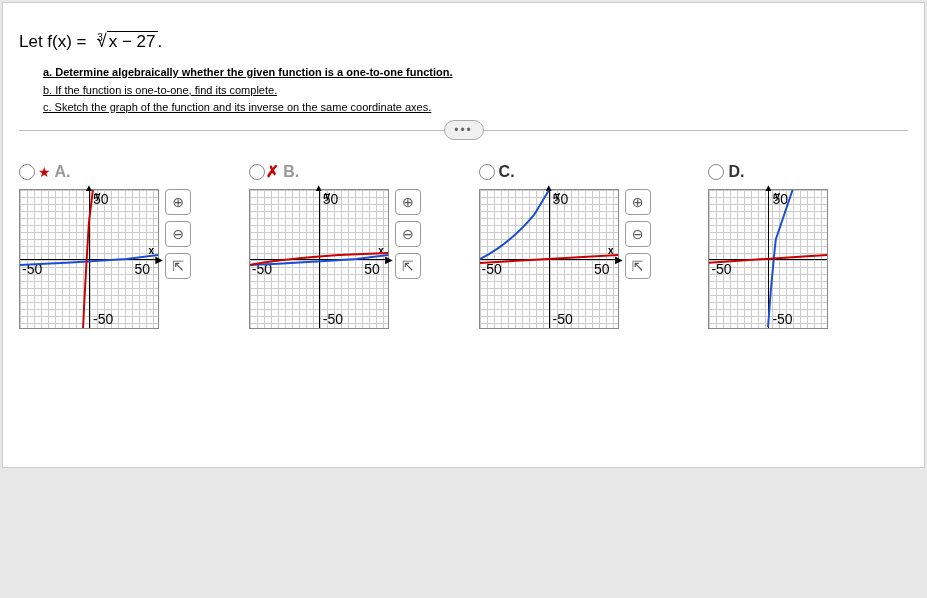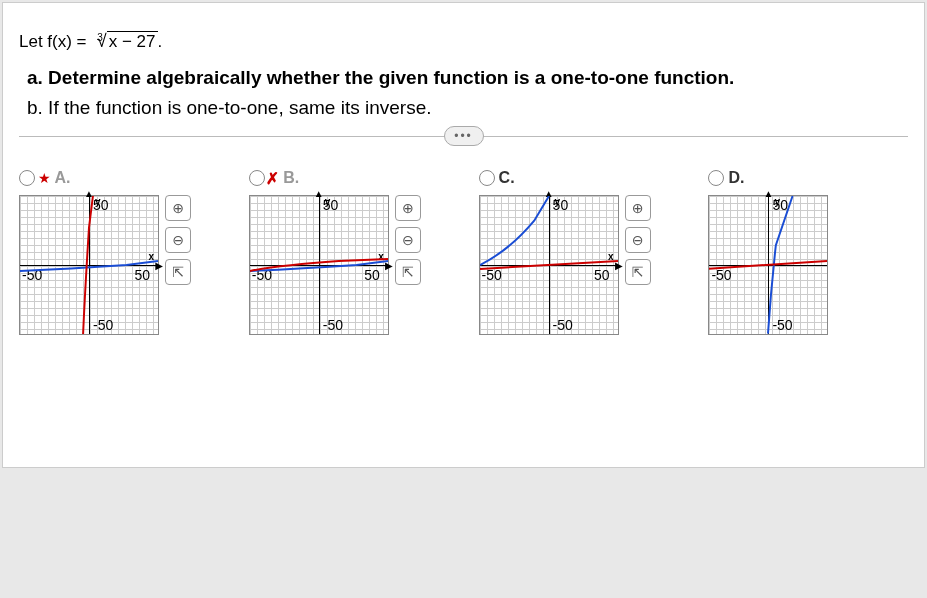--- a/index.html
+++ b/index.html
@@ -20,21 +20,21 @@
       position: relative;
     }
     .funcdef {
       font-size: 17px;
       margin-bottom: 12px;
     }
     .funcdef .root { position: relative; display: inline-block; }
     .root-index { font-size: 10px; position: relative; top: -6px; left: 6px; }
     .radical { font-size: 18px; }
     .radicand { border-top: 1px solid #000; padding: 0 2px; }
-    .parts { margin-left: 8px; font-size: 19px; line-height: 1.5; margin-bottom: 14px; }
+    .parts { margin-left: 24px; font-size: 11px; line-height: 1.5; margin-bottom: 14px; text-decoration: underline; }
     .parts div { margin-bottom: 1px; }
     .parts b { font-weight: bold; }
     .hr { border: none; border-top: 1px solid #bbb; margin: 10px 0 30px 0; position: relative; }
     .ellipsis {
       position: absolute; top: -11px; left: 50%; transform: translateX(-50%);
       background: #f0f0f0; border: 1px solid #aaa; border-radius: 11px;
       width: 40px; height: 20px; display: flex; align-items: center; justify-content: center;
       font-size: 12px; letter-spacing: 2px; color: #666;
     }
     .choices-row {
@@ -84,21 +84,22 @@
 <body>
 
 <div class="page">
 
   <div class="funcdef">
     <span>Let f(x) = </span><span class="root"><span class="root-index">3</span><span class="radical">√</span><span class="radicand">x − 27</span></span><span>.</span>
   </div>
 
   <div class="parts">
     <div><b>a. Determine algebraically whether the given function is a one-to-one function.</b></div>
-    <div style="font-weight:normal"><span>b. If the function is one-to-one, same its inverse.</span></div>
+    <div style="font-weight:normal"><span>b. If the function is one-to-one, find its complete.</span></div>
+    <div style="font-weight:normal"><span>c. Sketch the graph of the function and its inverse on the same coordinate axes.</span></div>
   </div>
 
   <div class="hr">
     <div class="ellipsis">•••</div>
   </div>
 
   <div class="choices-row">
 
     <div class="choice">
       <div class="choice-head">

